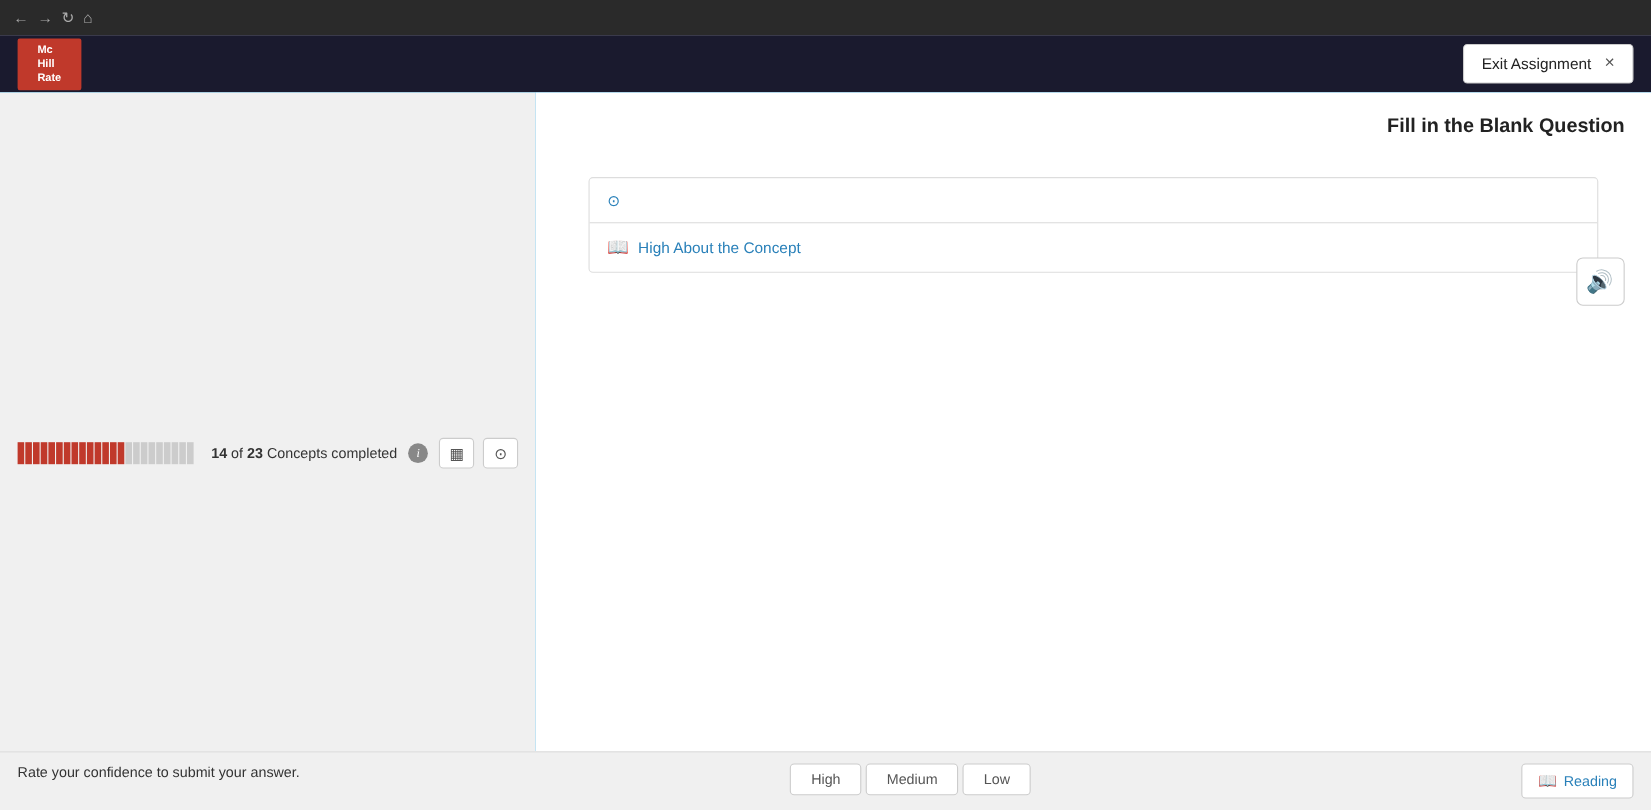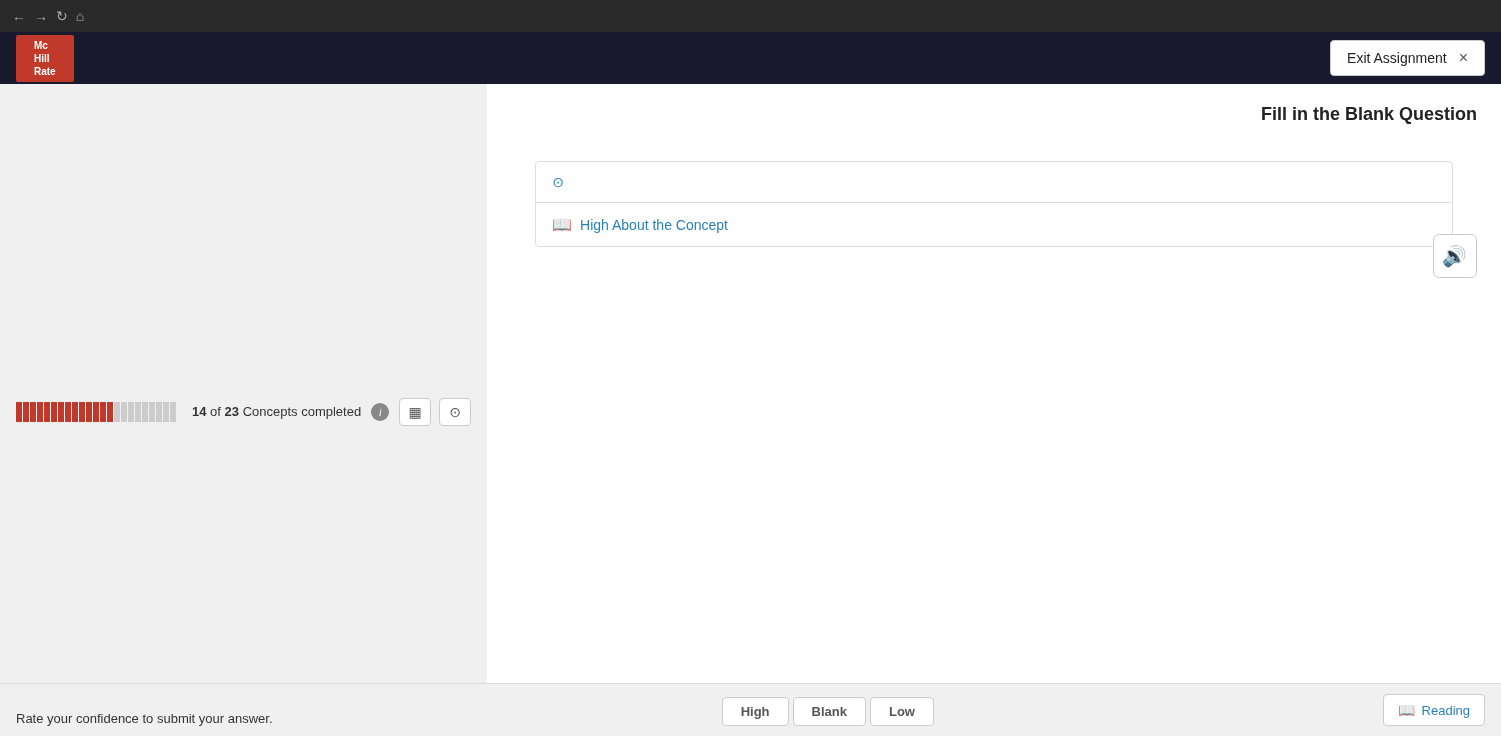--- a/index.html
+++ b/index.html
@@ -211,21 +211,21 @@
     .help-resource-text {
       font-size: 14px;
       color: #2980b9;
     }
 
     
     .bottom-bar {
       background: #f0f0f0;
       padding: 10px 16px;
       display: flex;
-      align-items: flex-end;
+      align-items: flex-start;
       justify-content: space-between;
       border-top: 1px solid #ddd;
       position: fixed;
       bottom: 0;
       width: 100%;
       margin-top: 48px;
     }
     .confidence-label {
       font-size: 13px;
       color: #333;
@@ -235,21 +235,20 @@
       gap: 4px;
     }
     .confidence-btn {
       background: white;
       border: 1px solid #ccc;
       border-radius: 4px;
       padding: 6px 18px;
       font-size: 13px;
       color: #555;
       cursor: pointer;
-      font-weight: bold;
     }
     .reading-btn {
       background: white;
       border: 1px solid #ccc;
       border-radius: 4px;
       padding: 7px 14px;
       font-size: 13px;
       color: #2980b9;
       cursor: pointer;
       display: flex;
@@ -359,21 +358,21 @@
         <span class="book-icon">📖</span>
         <span class="help-resource-text">High About the Concept</span>
       </div>
     </div>
   </div>
 
   <div class="bottom-bar">
     <span class="confidence-label">Rate your confidence to submit your answer.</span>
     <div class="confidence-btns">
       <button class="confidence-btn">High</button>
-      <button class="confidence-btn">Blank</button>
+      <button class="confidence-btn">Medium</button>
       <button class="confidence-btn">Low</button>
     </div>
     <button class="reading-btn">
       <span class="reading-icon">📖</span>
       <span>Reading</span>
     </button>
   </div>
 
 </div>
 

